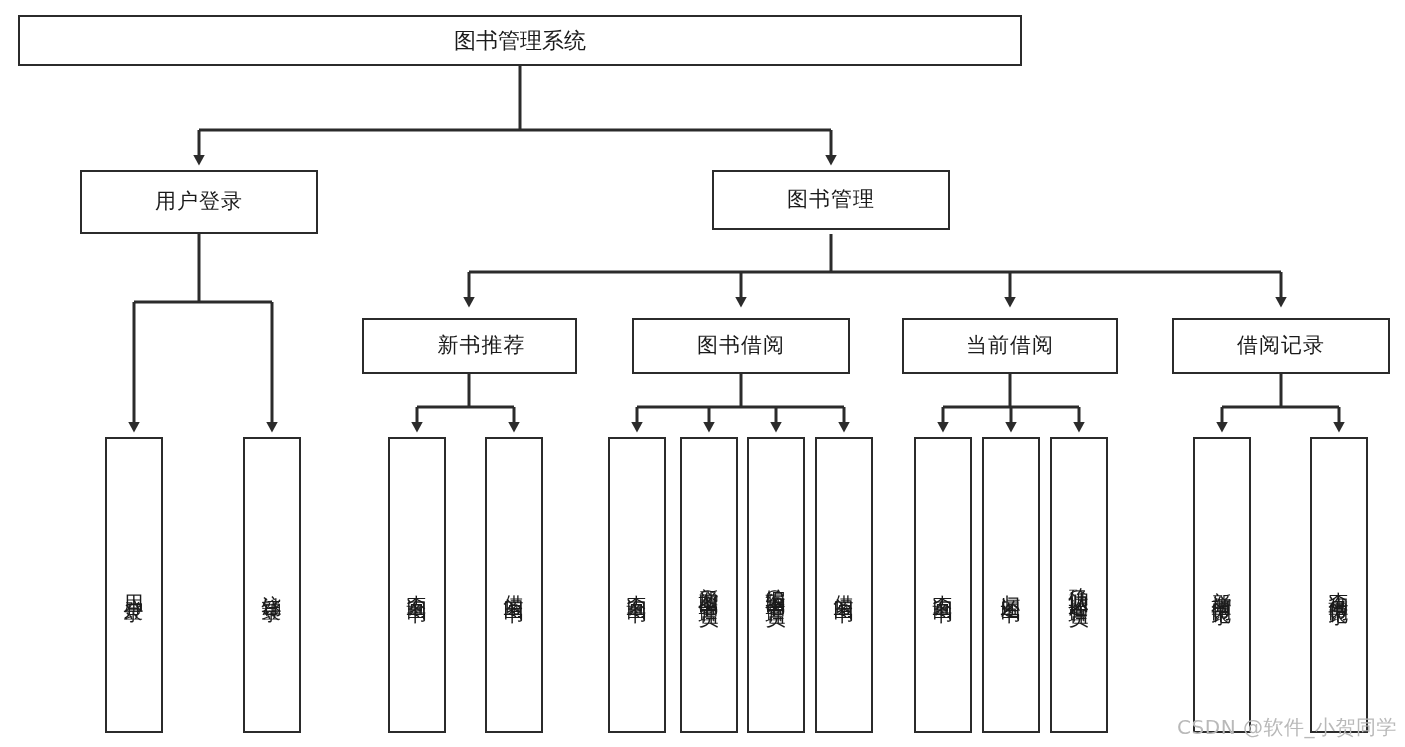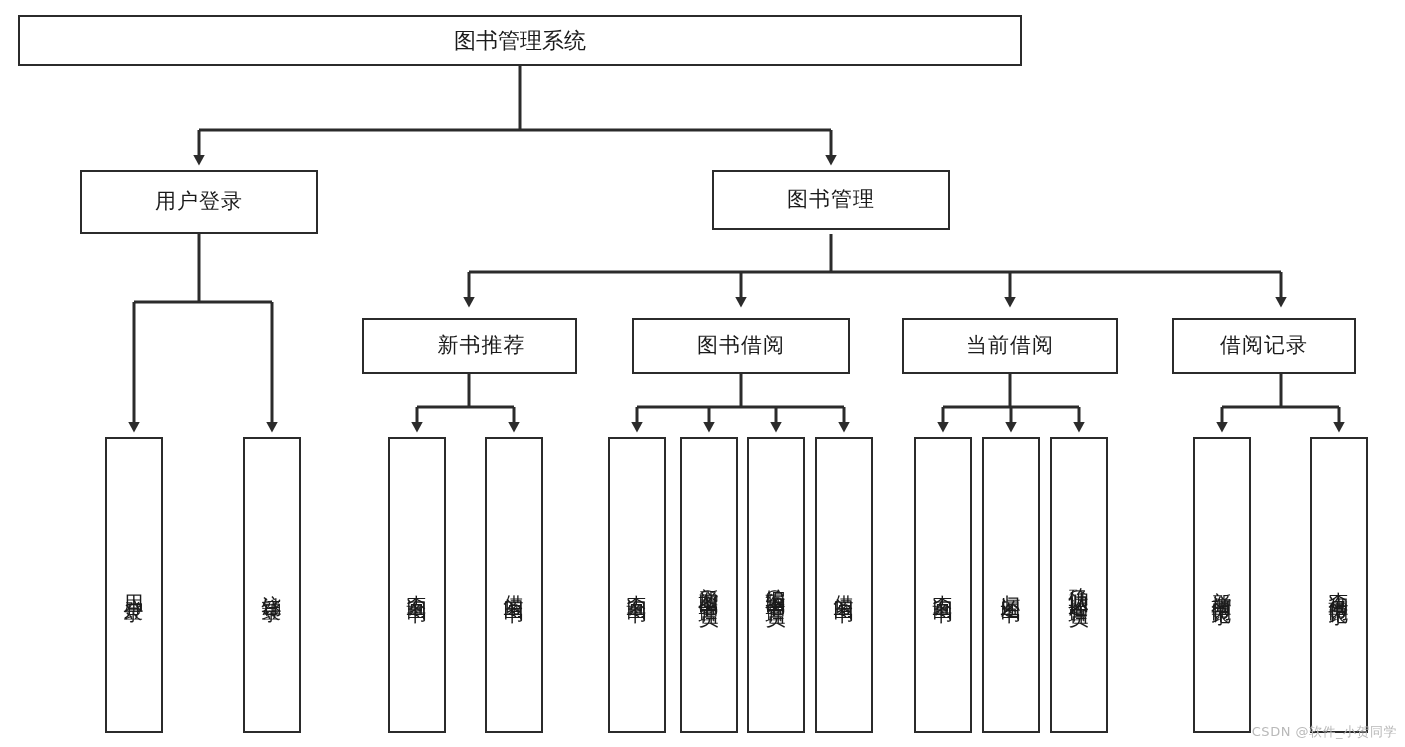--- a/index.html
+++ b/index.html
@@ -55,21 +55,21 @@
     text-orientation: upright;
     letter-spacing: 3px;
     line-height: 1.0;
     white-space: nowrap;
     text-align: center;
   }
   .watermark {
     position: absolute;
     right: 8px;
     bottom: 6px;
-    font-size: 13px;
+    font-size: 20px;
     color: #b9b9b9;
     letter-spacing: 0.5px;
     white-space: nowrap;
   }
 </style>
 </head>
 <body>
 
 <div id="canvas">
 
@@ -137,21 +137,21 @@
 
   <div class="node h" style="left:362px; top:318px; width:215px; height:56px;padding-left:24px;">
     <span>新书推荐</span>
   </div>
   <div class="node h" style="left:902px; top:318px; width:216px; height:56px;">
     <span>当前借阅</span>
   </div>
   <div class="node h" style="left:632px; top:318px; width:218px; height:56px;">
     <span>图书借阅</span>
   </div>
-  <div class="node h" style="left:1172px; top:318px; width:184px; height:56px;">
+  <div class="node h" style="left:1172px; top:318px; width:218px; height:56px;">
     <span>借阅记录</span>
   </div>
 
   <div class="node leaf" style="left:105px; top:437px; width:58px; height:296px;">
     <span class="vtext">用户登录</span>
   </div>
   <div class="node leaf" style="left:243px; top:437px; width:58px; height:296px;">
     <span class="vtext">注销登录</span>
   </div>
 

